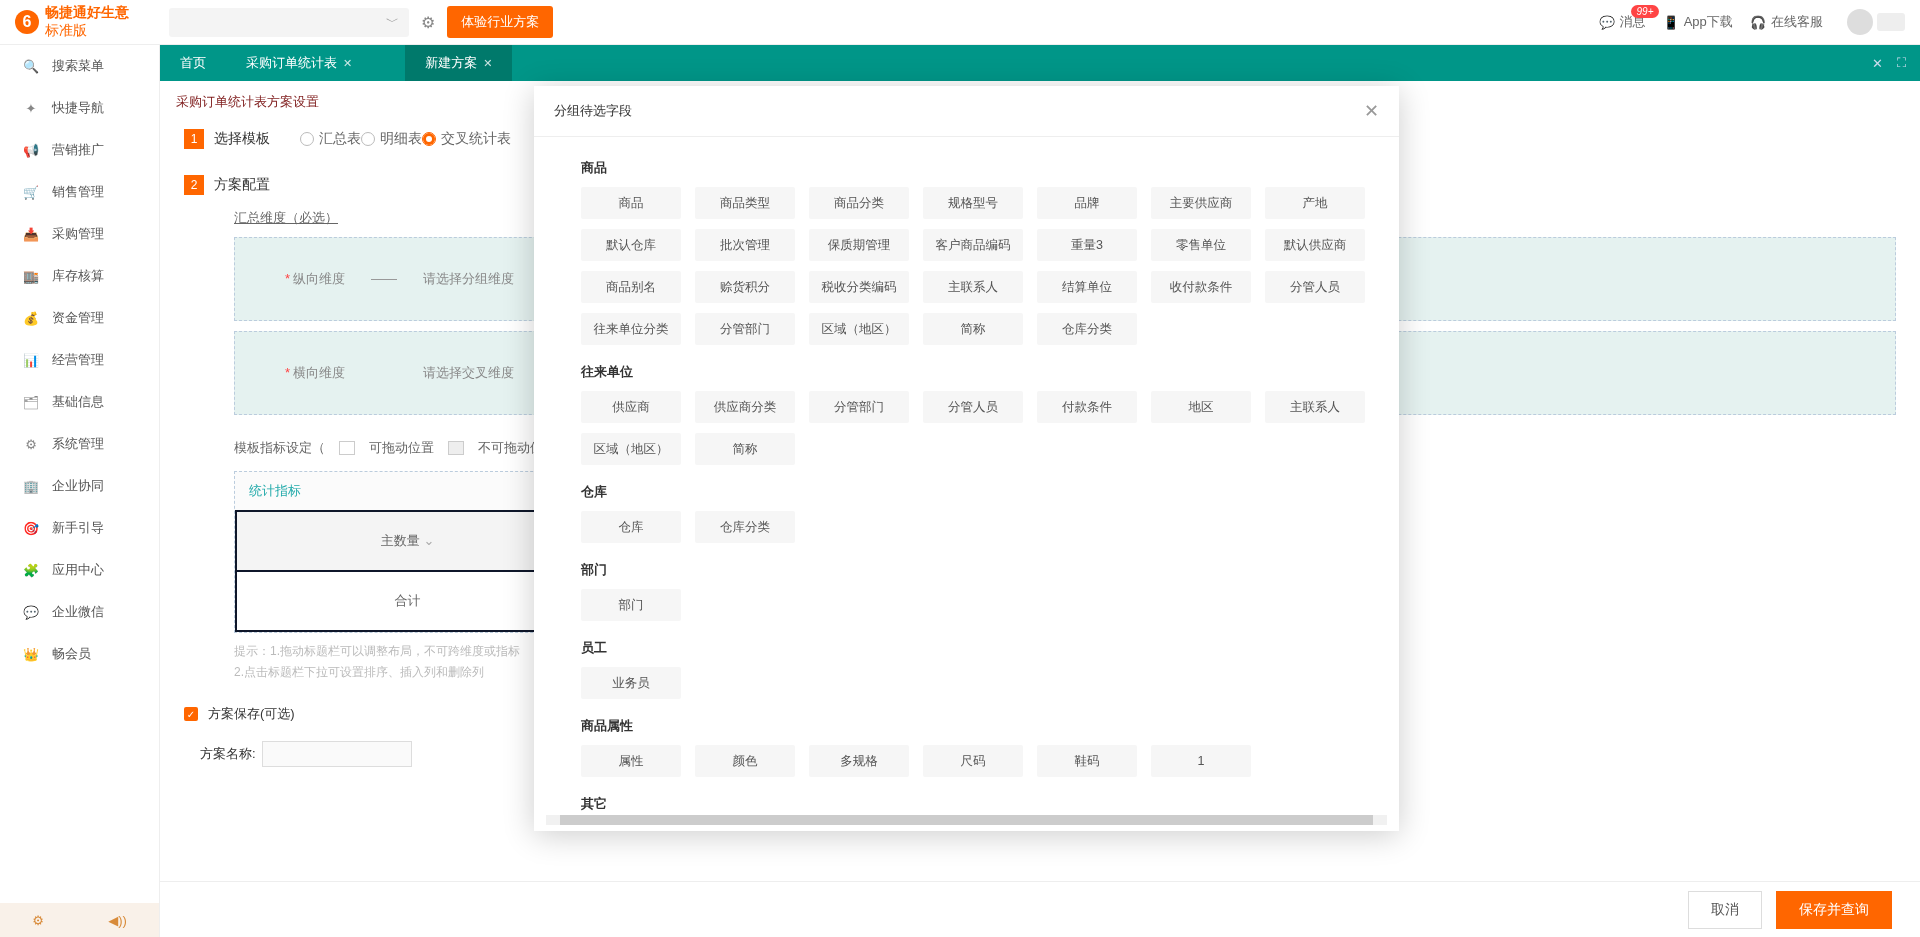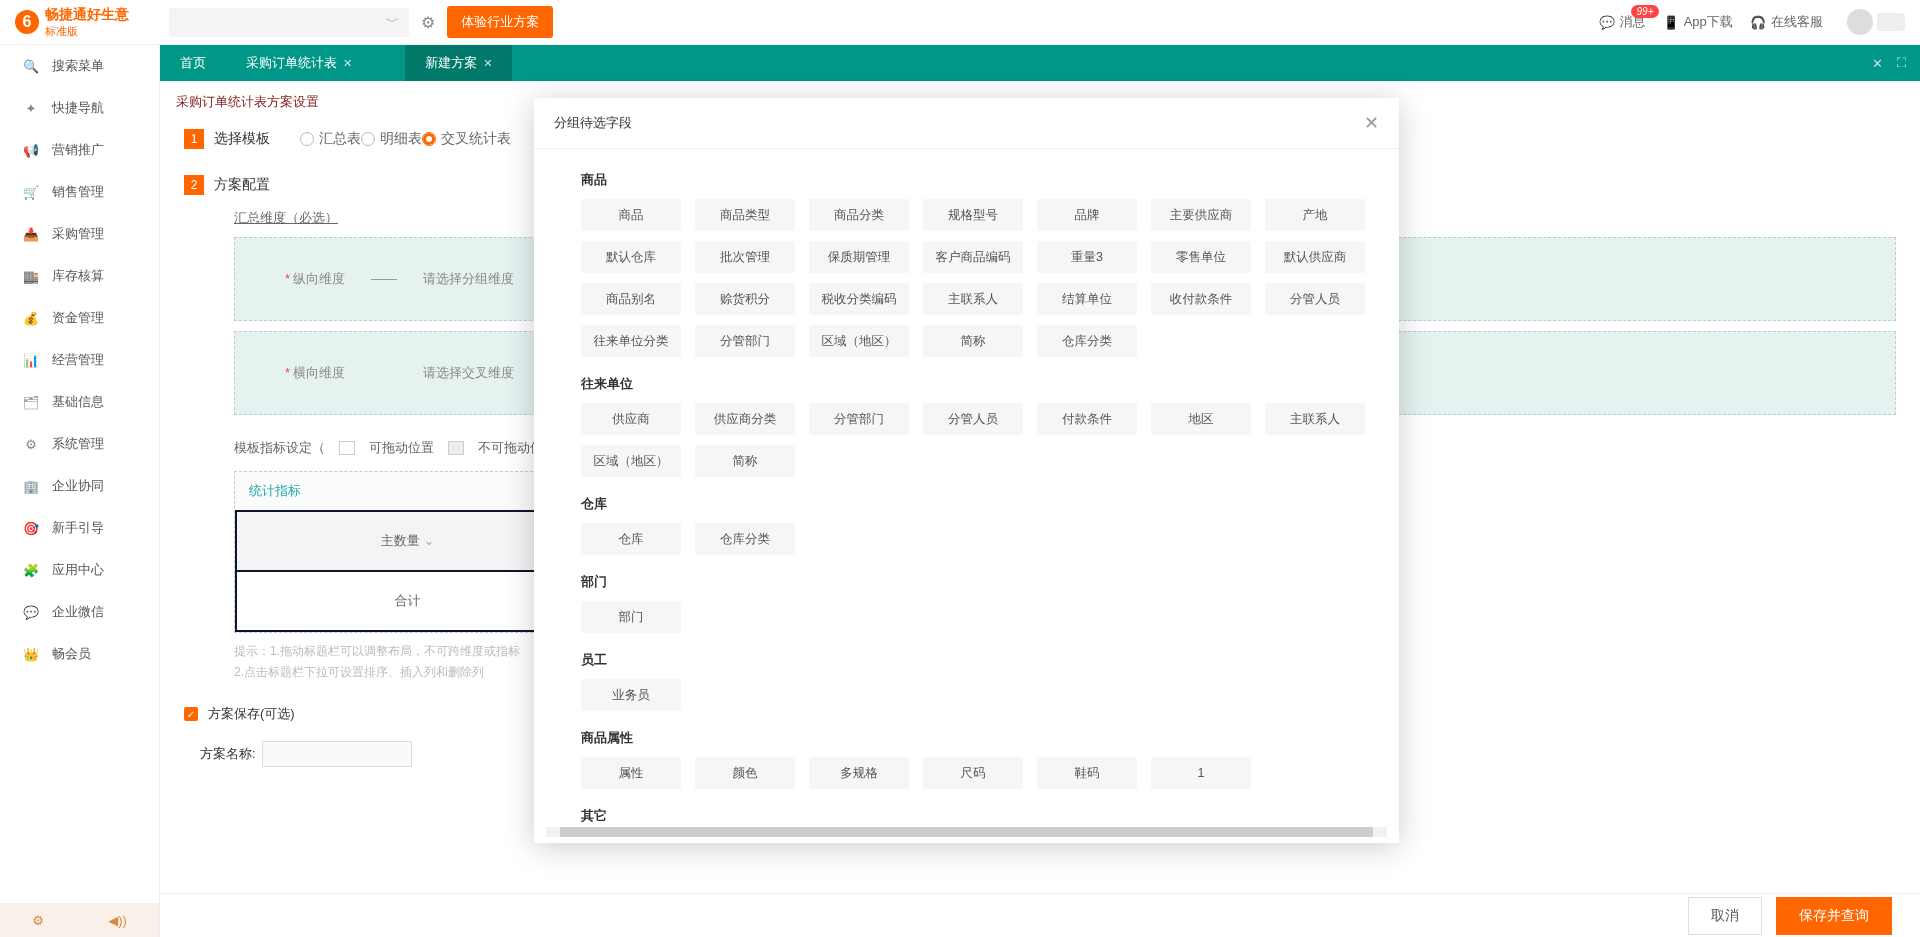--- a/index.html
+++ b/index.html
@@ -2,21 +2,21 @@
 <html><head>
 <meta charset="utf-8">
 <style>
 * { margin:0; padding:0; box-sizing:border-box; font-family:"Microsoft YaHei","PingFang SC",sans-serif; }
 body { background:#fff; overflow:hidden; width:1920px; height:937px; font-size:13px; color:#333; position:relative; }
 
 
 .header { height:45px; background:#fff; border-bottom:1px solid #eee; display:flex; align-items:center; padding:0 15px; }
 .logo { display:flex; align-items:center; color:#f60; font-weight:bold; font-size:14px; }
 .logo-icon { width:24px; height:24px; background:#f60; border-radius:50%; margin-right:6px; display:flex; align-items:center; justify-content:center; color:#fff; font-size:16px; }
-.logo-sub { font-size:11px; color:#f60; display:block; font-weight:normal; }
+.logo-sub { font-size:14px; color:#f60; display:block; font-weight:normal; }
 .account-sel { margin-left:40px; width:240px; height:29px; background:#f4f4f4; border-radius:3px; display:flex; align-items:center; padding:0 10px; color:#999; justify-content:space-between; }
 .gear { margin-left:12px; color:#888; font-size:16px; }
 .trial-btn { margin-left:12px; background:#f60; color:#fff; border:none; padding:7px 14px; border-radius:3px; font-size:13px; }
 .header-right { margin-left:auto; display:flex; align-items:center; gap:18px; color:#666; font-size:13px; }
 .hr-item { display:flex; align-items:center; gap:4px; position:relative; }
 .badge { position:absolute; top:-8px; right:-14px; background:#f44; color:#fff; font-size:10px; padding:1px 6px; border-radius:8px;font-style:italic; }
 .avatar { width:26px; height:26px; background:#ddd; border-radius:50%; margin-left:6px; }
 
 
 .sidebar { position:absolute; left:0; top:45px; bottom:0; width:160px; background:#fff; border-right:1px solid #eee; display:flex; flex-direction:column; }
@@ -55,27 +55,27 @@
 .stat-table { width:100%; border-collapse:collapse; }
 .stat-table td { border:2px solid #0f172a; padding:20px 0; text-align:center; background:#f4f4f4; color:#666; }
 .stat-table tr:last-child td { background:#fff; }
 .stat-tip { margin-left:50px; color:#bbb; font-size:12px; padding:10px 0 4px; }
 
 .save-row { display:flex; align-items:center; gap:10px; padding:14px 24px; }
 .chk { width:14px; height:14px; background:#f60; display:inline-flex; align-items:center; justify-content:center; color:#fff; font-size:10px; border-radius:2px; }
 .name-row { display:flex; align-items:center; gap:6px; padding:4px 40px; }
 .name-input { width:150px; height:26px; border:1px solid #ddd; background:#fafafa; }
 
-.footer { position:absolute; bottom:0; right:0; left:160px; height:44px; background:#fff; border-top:1px solid #eee; display:flex; align-items:center; justify-content:flex-end; gap:14px; padding-right:28px; }
+.footer { position:absolute; bottom:0; right:0; left:160px; height:56px; background:#fff; border-top:1px solid #eee; display:flex; align-items:center; justify-content:flex-end; gap:14px; padding-right:28px; }
 .btn { padding:9px 22px; border:1px solid #ddd; background:#fff; font-size:14px; color:#555; }
 .btn.primary { background:#f60; border-color:#f60; color:#fff; }
 
 
 .mask { position:absolute; inset:0; background:rgba(0,0,0,0); }
-.modal { position:absolute; left:534px; top:98px; width:865px; height:745px; background:#fff; box-shadow:0 4px 30px rgba(0,0,0,.2); display:flex; flex-direction:column; }
+.modal { position:absolute; left:534px; top:86px; width:865px; height:745px; background:#fff; box-shadow:0 4px 30px rgba(0,0,0,.2); display:flex; flex-direction:column; }
 .modal-head { padding:14px 20px; display:flex; align-items:center; justify-content:space-between; border-bottom:1px solid #eee; }
 .modal-x { font-size:18px; color:#999; cursor:pointer; }
 .modal-body { flex:1; overflow-y:auto; overflow-x:auto; padding:14px 20px 6px;margin-left:27px; }
 .modal-body::-webkit-scrollbar { width:12px; height:12px; }
 .modal-body::-webkit-scrollbar-thumb { background:#ccc; border-radius:2px; }
 .modal-body::-webkit-scrollbar-track { background:#f1f1f1; }
 .field-group { margin-bottom:10px; }
 .fg-title { font-size:13px; color:#333; font-weight:bold; padding:8px 0 10px; }
 .fg-items { display:flex; flex-wrap:wrap; gap:10px 14px; }
 .fg-item { width:100px; height:32px; background:#f6f6f6; display:flex; align-items:center; justify-content:center; color:#555; font-size:12.5px; border-radius:2px; }

